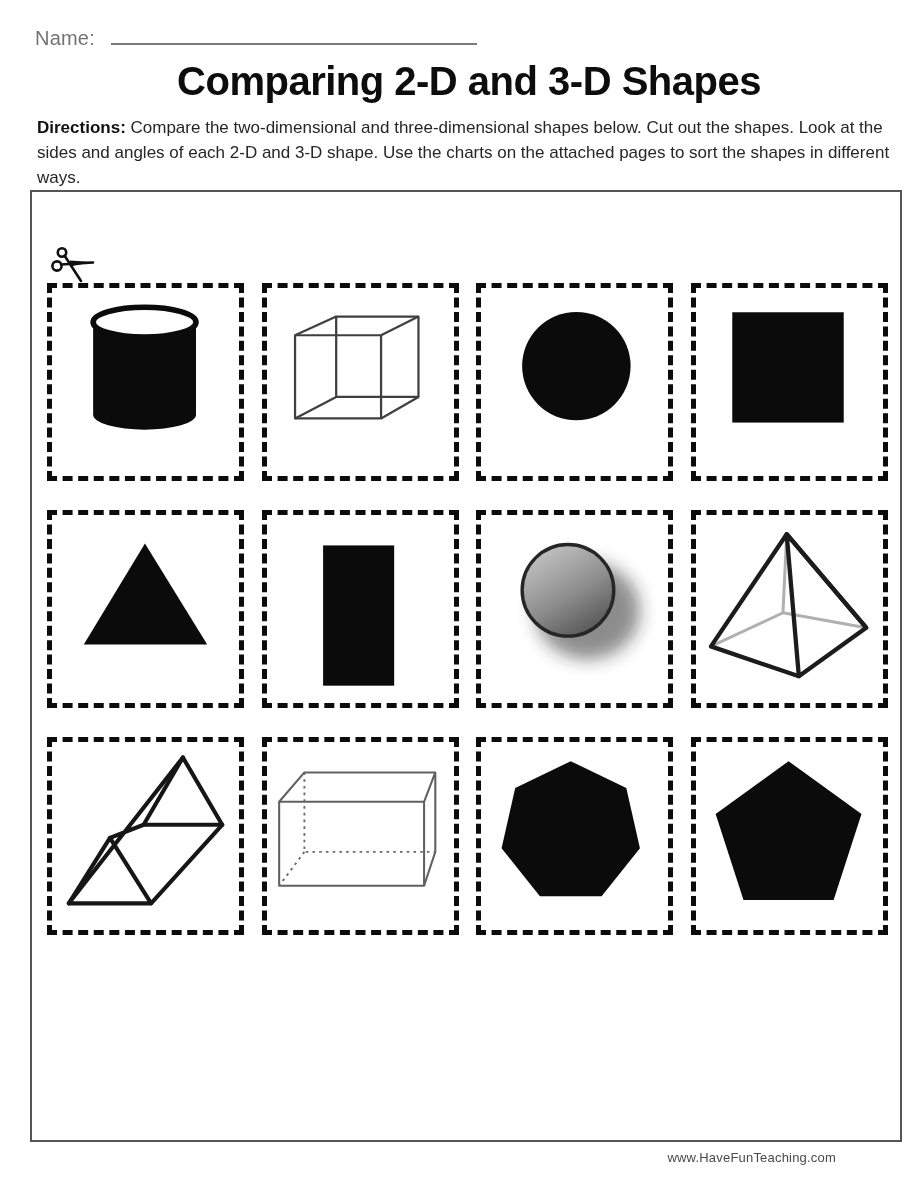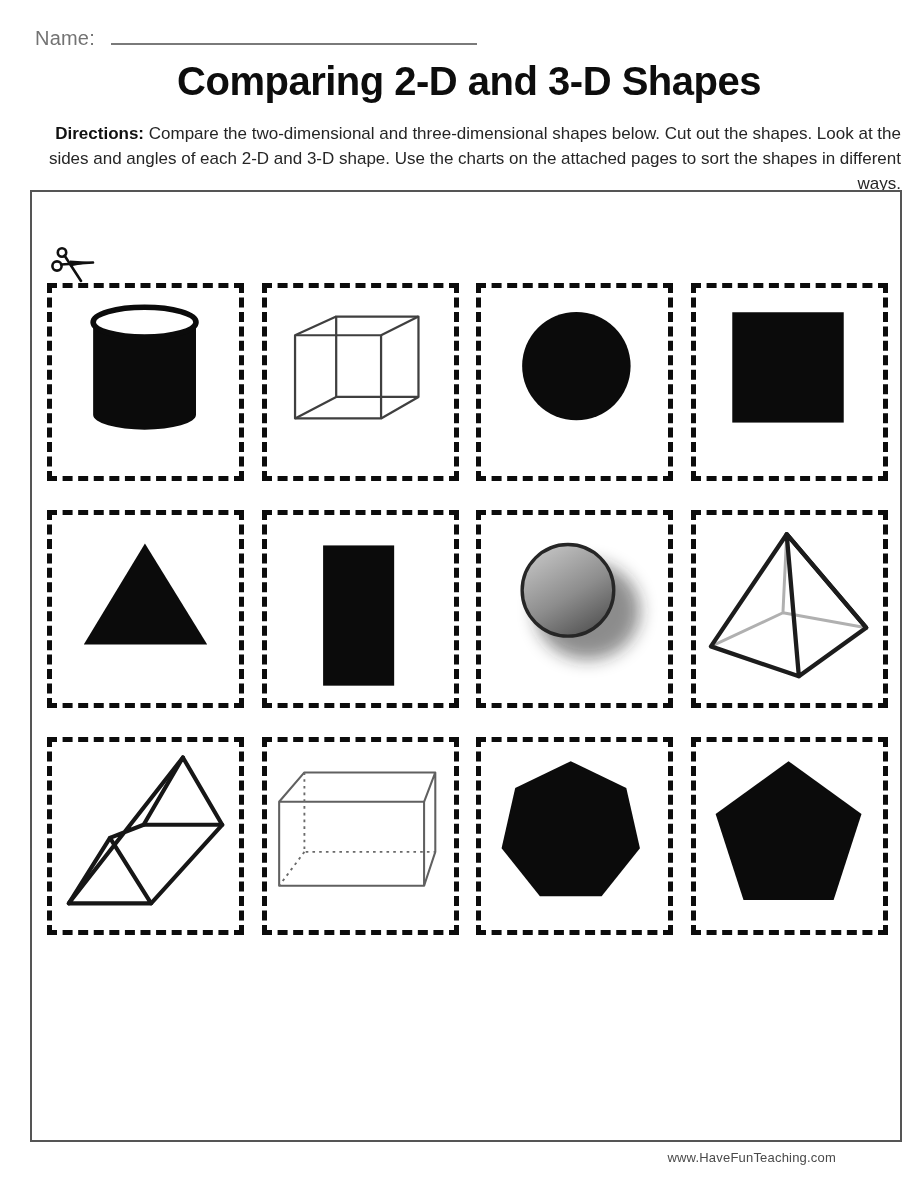--- a/index.html
+++ b/index.html
@@ -8,22 +8,22 @@
     font-family:"Liberation Sans","DejaVu Sans",sans-serif;color:#1a1a1a;overflow:hidden;
   }
   .name-row{position:absolute;top:27px;left:35px;white-space:nowrap;}
   .name-label{font-size:20px;color:#737373;letter-spacing:.2px;}
   .name-line{display:inline-block;width:366px;height:16px;border-bottom:2px solid #7a7a7a;margin-left:16px;}
   .page-title{
     position:absolute;top:50px;left:0;width:922px;margin:8px;text-align:center;
     font-size:40px;line-height:46px;font-weight:700;letter-spacing:-.5px;color:#0d0d0d;
   }
   .directions{
-    position:absolute;top:113px;left:35px;width:858px;margin:8px;
-    font-size:17px;line-height:25px;color:#262626;text-align:right;
+    position:absolute;top:113px;left:35px;width:858px;margin:2px;
+    font-size:17px;line-height:25px;color:#262626;
   }
   .directions b{color:#111;}
   .cut-box{
     position:absolute;left:30px;top:190px;width:872px;height:952px;
     border:2px solid #555;box-sizing:border-box;background:#fff;
   }
   .scissors{position:absolute;left:18px;top:52px;width:46px;height:44px;z-index:2;}
   .scissors svg{width:100%;height:100%;display:block;}
   .shape-grid{
     position:absolute;inset:0;box-sizing:border-box;

